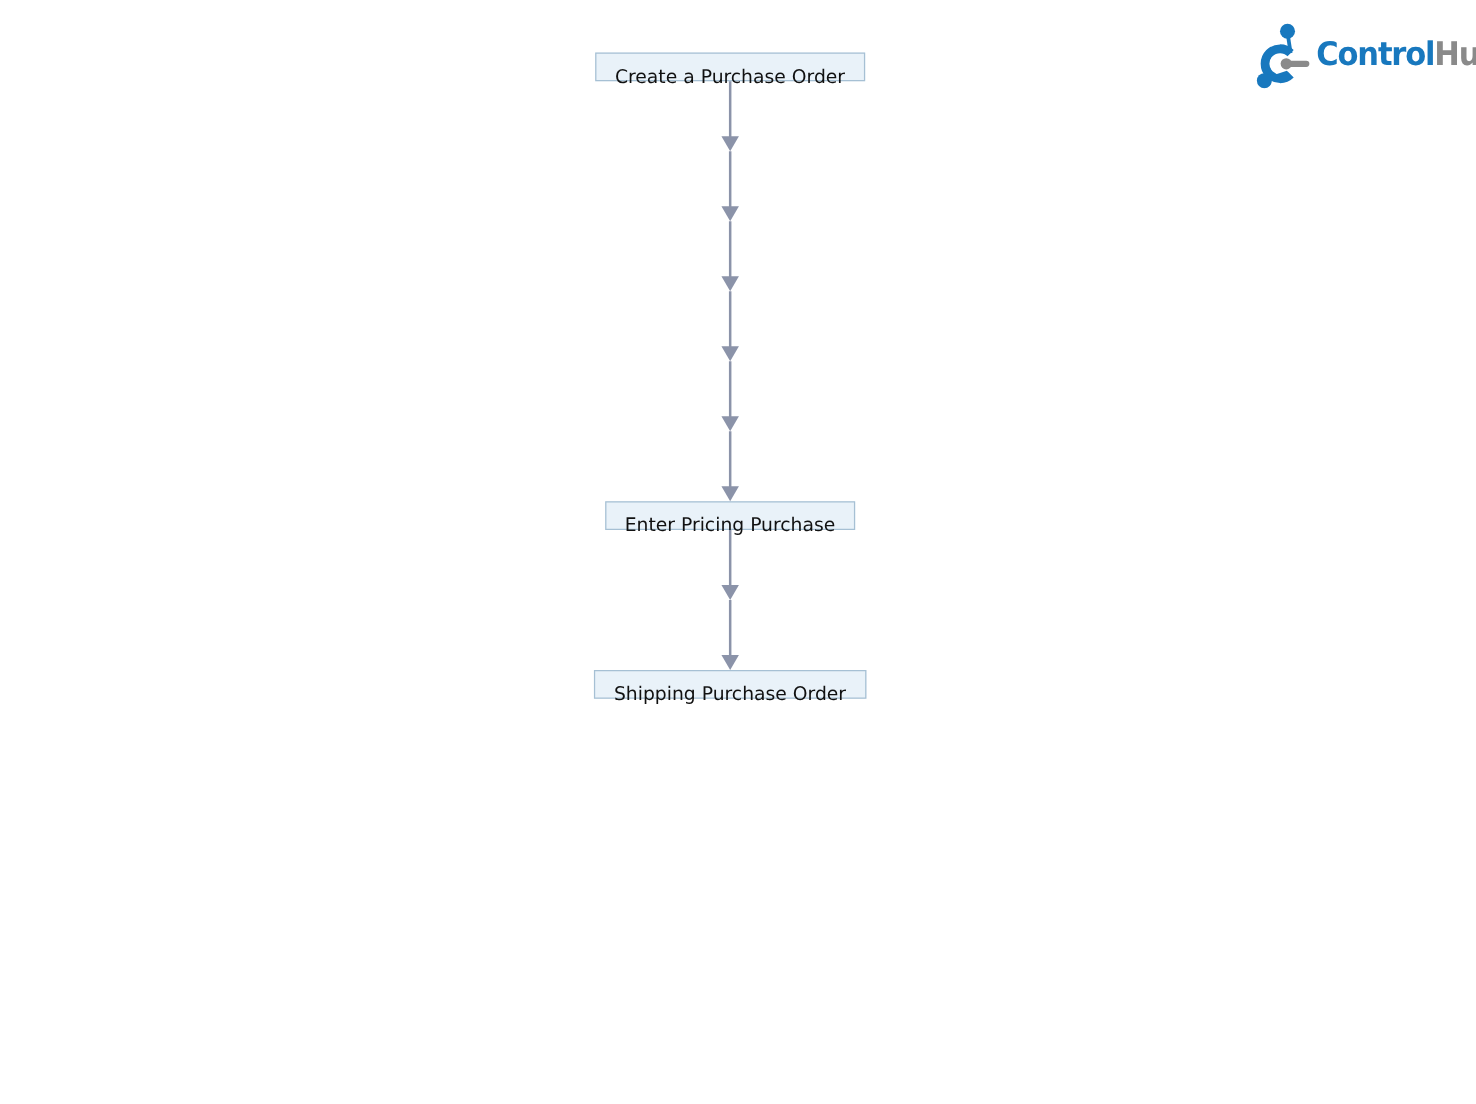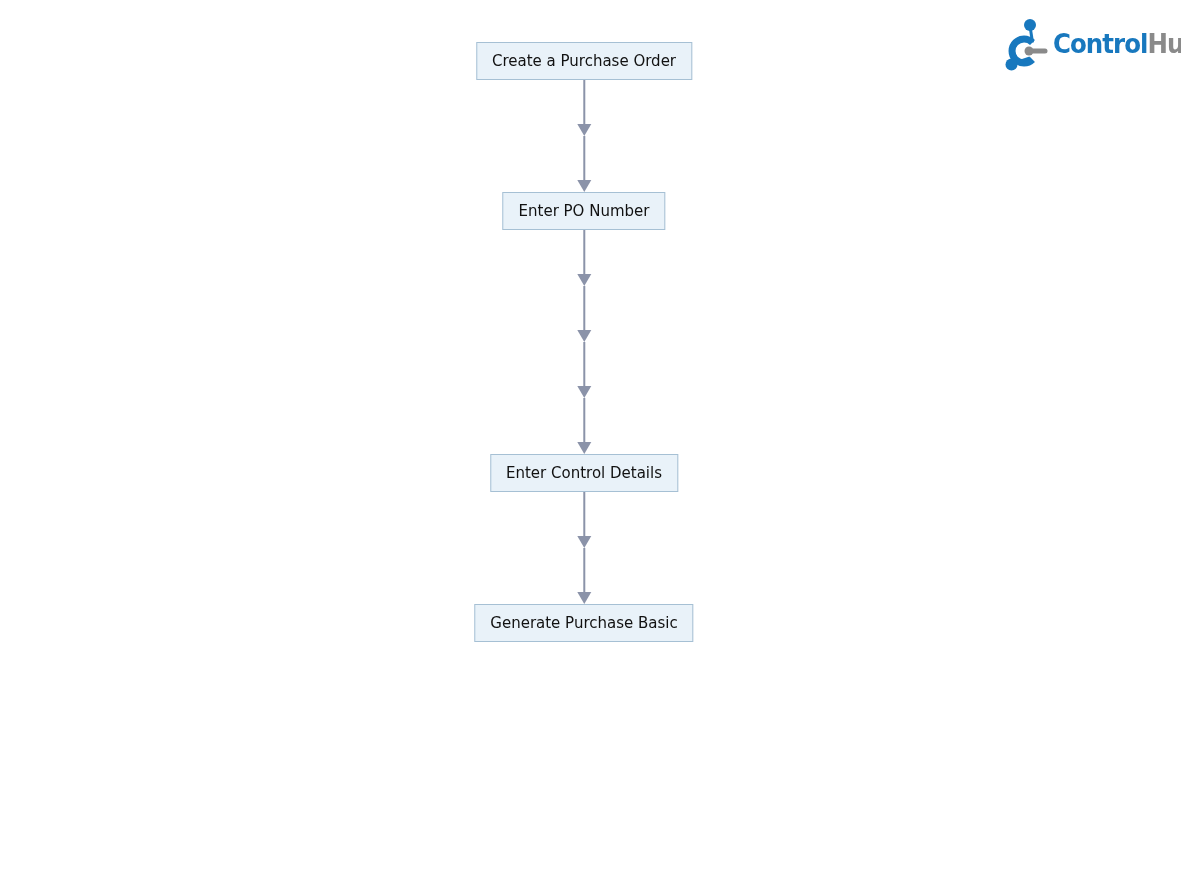--- a/index.html
+++ b/index.html
@@ -24,21 +24,21 @@
   .flow{
     position:absolute;
     top:42px;
     left:584px;
     transform:translateX(-50%);
     display:flex;
     flex-direction:column;
     align-items:center;
   }
   .node{
-    height:38px;
+    height:23px;
     line-height:36px;
     padding:0 15px;
     background:var(--node-fill);
     border:1px solid var(--node-border);
     color:var(--text);
     font-size:15px;
     white-space:nowrap;
     text-align:center;
   }
   .connector{
@@ -96,47 +96,46 @@
 <div class="flow">
   <div class="node">Create a Purchase Order</div>
   <div class="connector">
       <div class="line"></div>
       <div class="head"></div>
     </div>
   <div class="connector">
       <div class="line"></div>
       <div class="head"></div>
     </div>
-  <div class="node">Enter PO Number</div>
   <div class="connector">
       <div class="line"></div>
       <div class="head"></div>
     </div>
   <div class="connector">
       <div class="line"></div>
       <div class="head"></div>
     </div>
   <div class="connector">
       <div class="line"></div>
       <div class="head"></div>
     </div>
   <div class="connector">
       <div class="line"></div>
       <div class="head"></div>
     </div>
-  <div class="node">Enter Control Details</div>
+  <div class="node">Enter Pricing Purchase</div>
   <div class="connector">
       <div class="line"></div>
       <div class="head"></div>
     </div>
   <div class="connector">
       <div class="line"></div>
       <div class="head"></div>
     </div>
-  <div class="node">Generate Purchase Basic</div>
+  <div class="node">Shipping Purchase Order</div>
 </div>
 
 <div class="logo">
   <span class="logo-icon">
     <svg width="44" height="54" viewBox="0 0 44 54">
 
       <path class="blue-stroke" stroke-width="7" d="M 28.5 25.5 A 12 12 0 1 0 28.5 42.5"></path>
 
       <line class="blue-stroke" stroke-width="3" x1="26" y1="9" x2="28.5" y2="25.5"></line>
       <line class="blue-stroke" stroke-width="3" x1="8" y1="47" x2="26" y2="41"></line>

